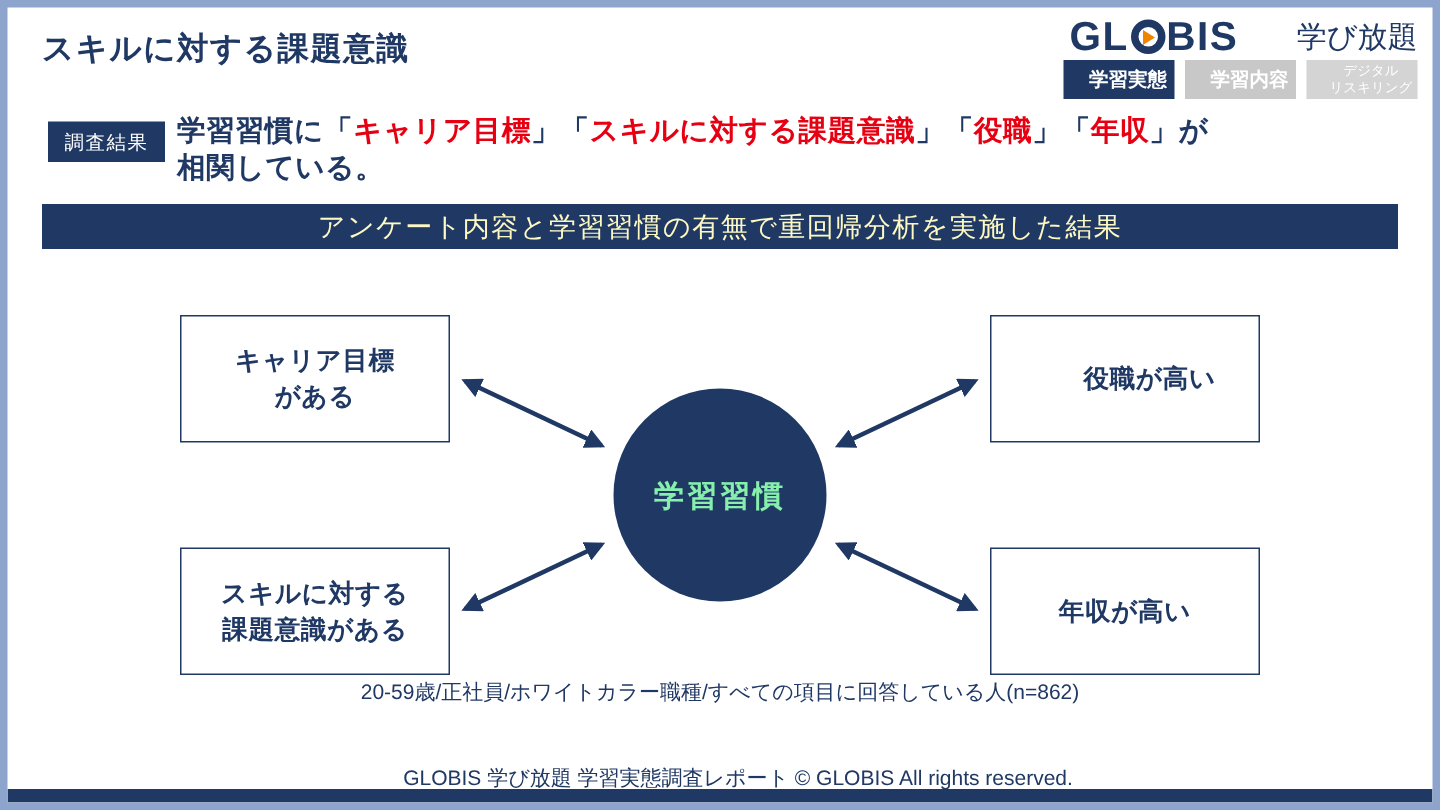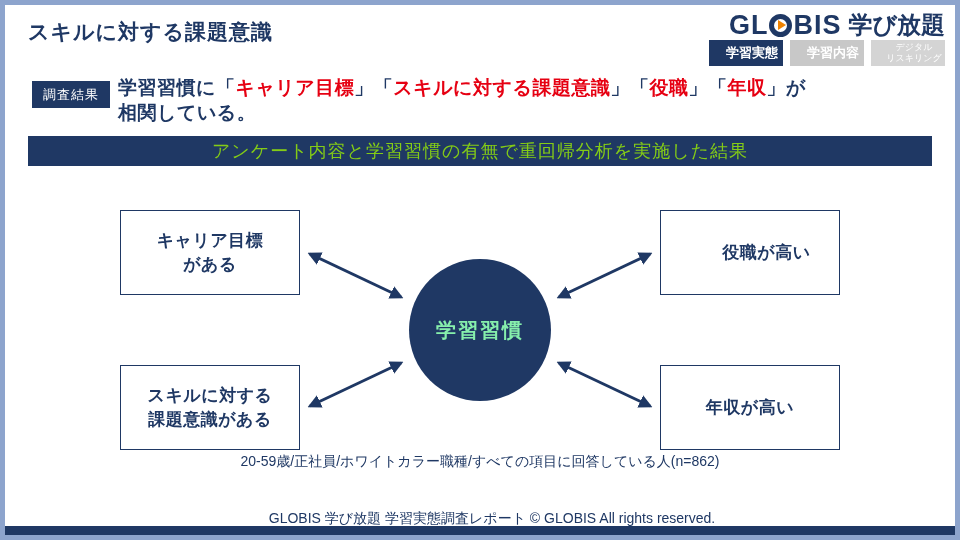--- a/index.html
+++ b/index.html
@@ -25,34 +25,35 @@
   
   .page-title{
     position:absolute;left:23px;top:13px;
     font-size:21px;font-weight:bold;color:var(--navy);
     letter-spacing:1px;
   }
   .logo{
     position:absolute;right:10px;top:4px;
     display:flex;align-items:center;
     color:var(--navy);
+    gap:19px;
   }
   .logo-brand{font-size:27px;font-weight:800;letter-spacing:1px;display:flex;align-items:center;}
   .logo-o{
     display:inline-flex;align-items:center;justify-content:center;
     width:23px;height:23px;border:5px solid var(--navy);border-radius:50%;
     margin:0 1px;
   }
   .logo-play{
     width:0;height:0;margin-left:2px;
     border-top:5px solid transparent;
     border-bottom:5px solid transparent;
     border-left:8px solid var(--orange);
   }
-  .logo-service{font-size:24px;font-weight:700;margin-left:7px;}
+  .logo-service{font-size:20px;font-weight:400;margin-left:20px;}
   .tabs{
     position:absolute;right:10px;top:35px;
     display:flex;gap:7px;
   }
   .tab{
     width:74px;height:26px;
     display:flex;flex-direction:column;align-items:center;justify-content:center;
     font-size:13px;font-weight:bold;color:#fff;
     background:var(--tab-gray);
     cursor:pointer;
@@ -70,21 +71,21 @@
   }
   .summary-text{
     position:absolute;left:113px;top:70px;width:800px;
     font-size:19px;font-weight:bold;color:var(--navy);
     line-height:25px;letter-spacing:0.5px;
   }
   .summary-text [data-color="red"]{color:var(--red);}
   
   .banner{
     position:absolute;left:23px;top:131px;width:904px;height:30px;
-    background:var(--navy);color:#84cc16;
+    background:var(--navy);color:#fef9c3;
     font-size:18px;text-align:center;line-height:30px;
     letter-spacing:1px;
   }
   
   .arrow-layer{position:absolute;left:0;top:0;width:950px;height:530px;pointer-events:none;}
   .factor-box{
     position:absolute;width:180px;height:85px;
     background:#fff;border:1.5px solid var(--navy);
     display:flex;flex-direction:column;align-items:center;justify-content:center;
     font-size:17px;font-weight:bold;color:var(--navy);

